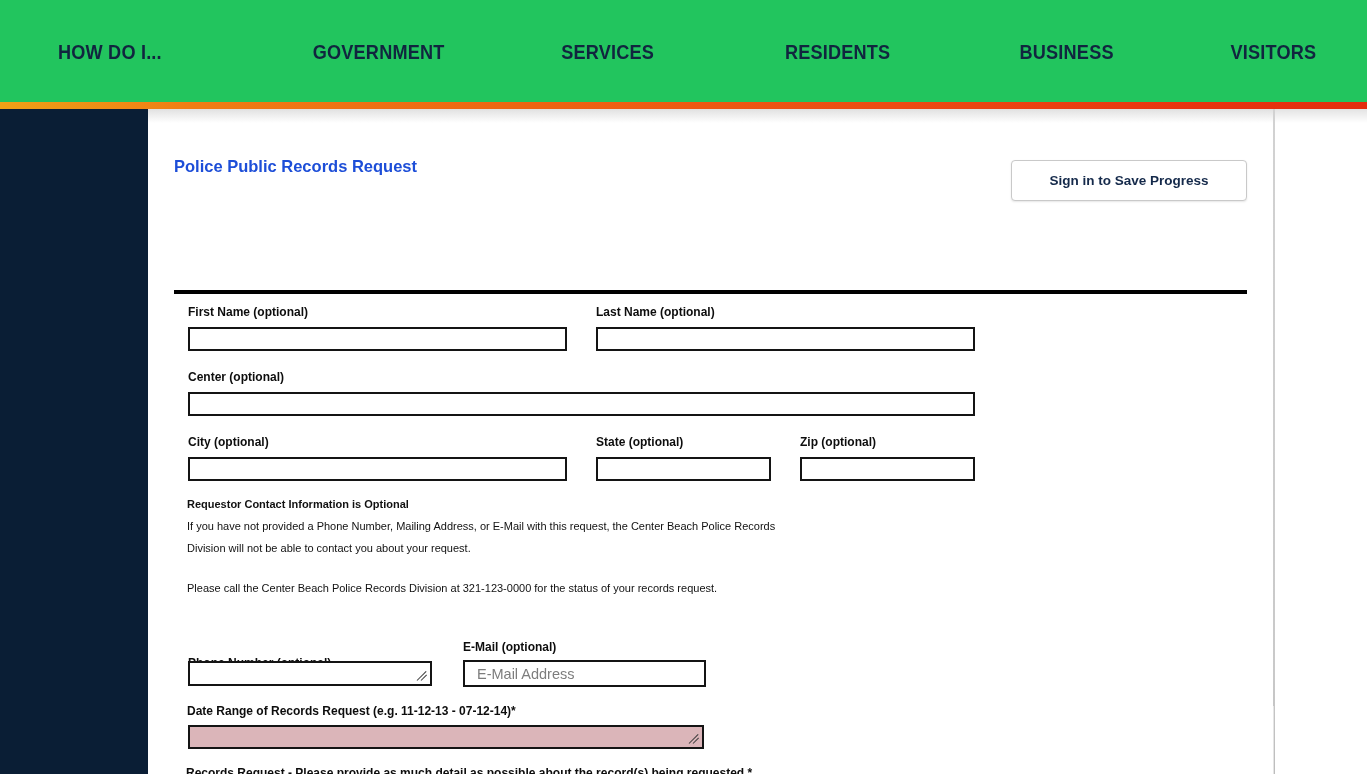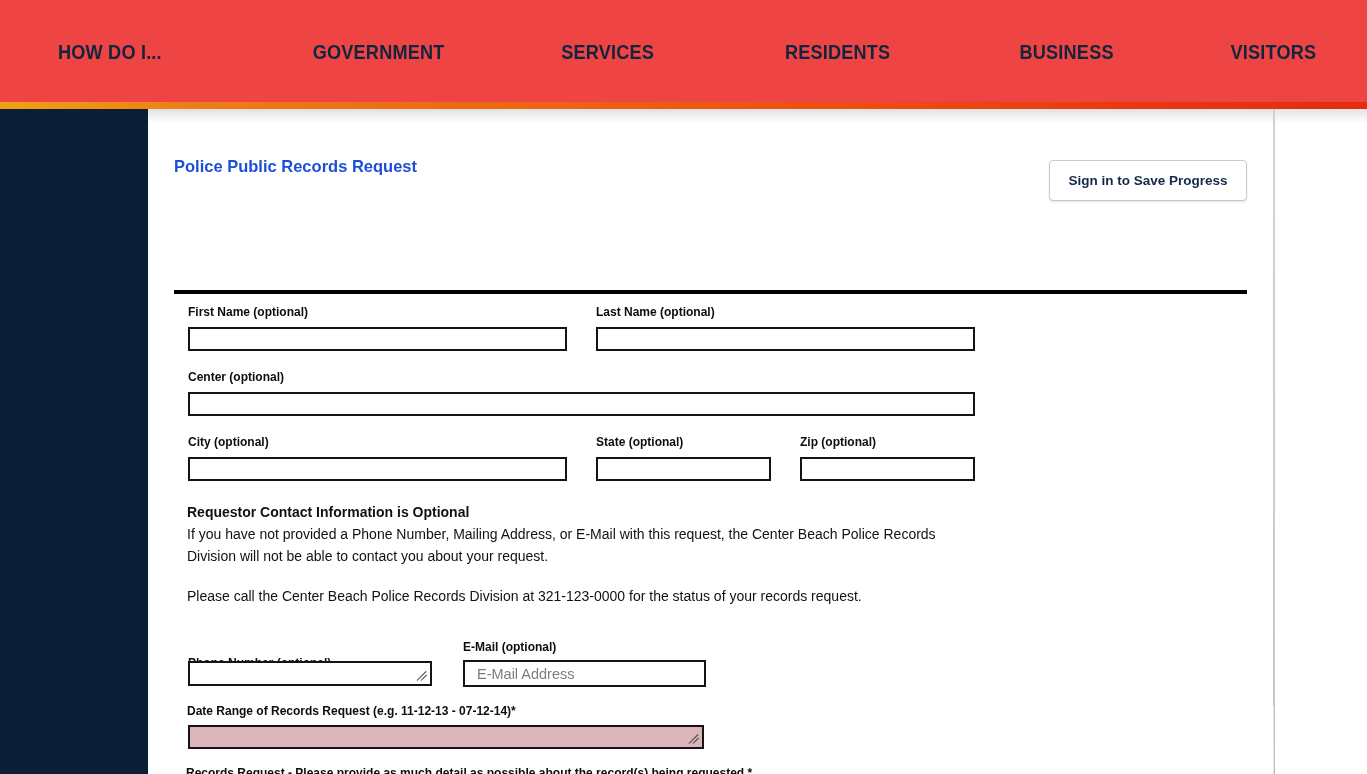--- a/index.html
+++ b/index.html
@@ -8,21 +8,21 @@
     width: 1367px; height: 774px;
     overflow: hidden;
     background: #ffffff;
     font-family: "Liberation Sans", sans-serif;
   }
 
   
   #topnav {
     position: absolute; left: 0; top: 0;
     width: 1367px; height: 102px;
-    background: #ef4444;
+    background: #22c55e;
   }
   #nav-list {
     position: absolute; left: 0; top: 0;
     width: 1367px; height: 102px;
     display: flex;
     align-items: center;
     padding: 0 38px 0 38px;
   }
   .nav-item {
     color: #11253f;
@@ -104,21 +104,21 @@
   #form-title {
     position: absolute; left: 0; top: 42px;
     color: #1d4ed8;
     font-size: 16.5px;
     font-weight: bold;
     white-space: nowrap;
     transform: translateY(-100%);
   }
   #signin-button {
     position: absolute; right: 0; top: 26px;
-    width: 198px; height: 41px;
+    width: 236px; height: 41px;
     background: #ffffff;
     border: 1px solid #c9c9c9;
     border-radius: 4px;
     box-shadow: 0 1px 2px rgba(0,0,0,0.10);
     color: #14294a;
     font-size: 13.5px;
     font-weight: bold;
     display: flex; align-items: center; justify-content: center;
     cursor: pointer;
     white-space: nowrap;
@@ -168,23 +168,22 @@
     display: flex; align-items: center;
     padding-left: 12px;
   }
   .email-ph {
     color: #7d7d7d;
     font-size: 14.5px;
   }
   .para {
     position: absolute;
     color: #111111;
-    font-size: 14px;
+    font-size: 11px;
     line-height: 22px;
-    margin-top: 8px;
   }
   .para.bold { font-weight: bold; }
 </style>
 </head>
 <body>
 
 <div id="topnav">
   <div id="nav-list">
     <div class="nav-item first">HOW DO I...</div>
     <div class="nav-item">GOVERNMENT</div>

